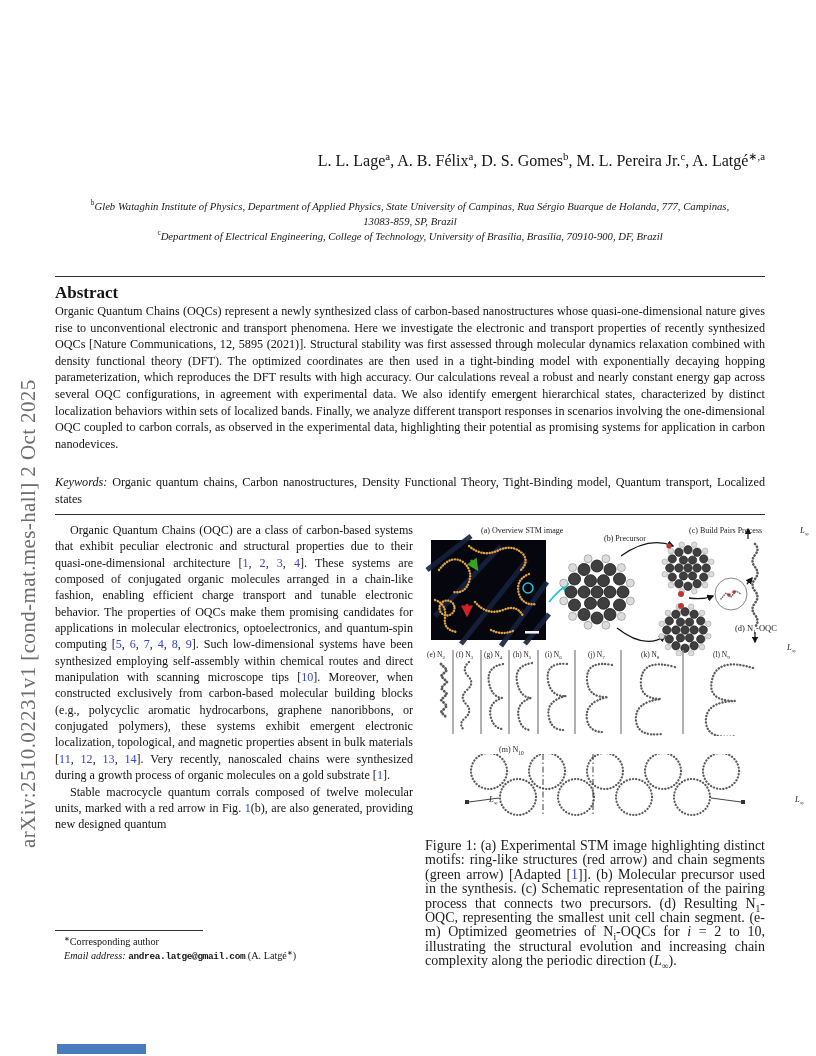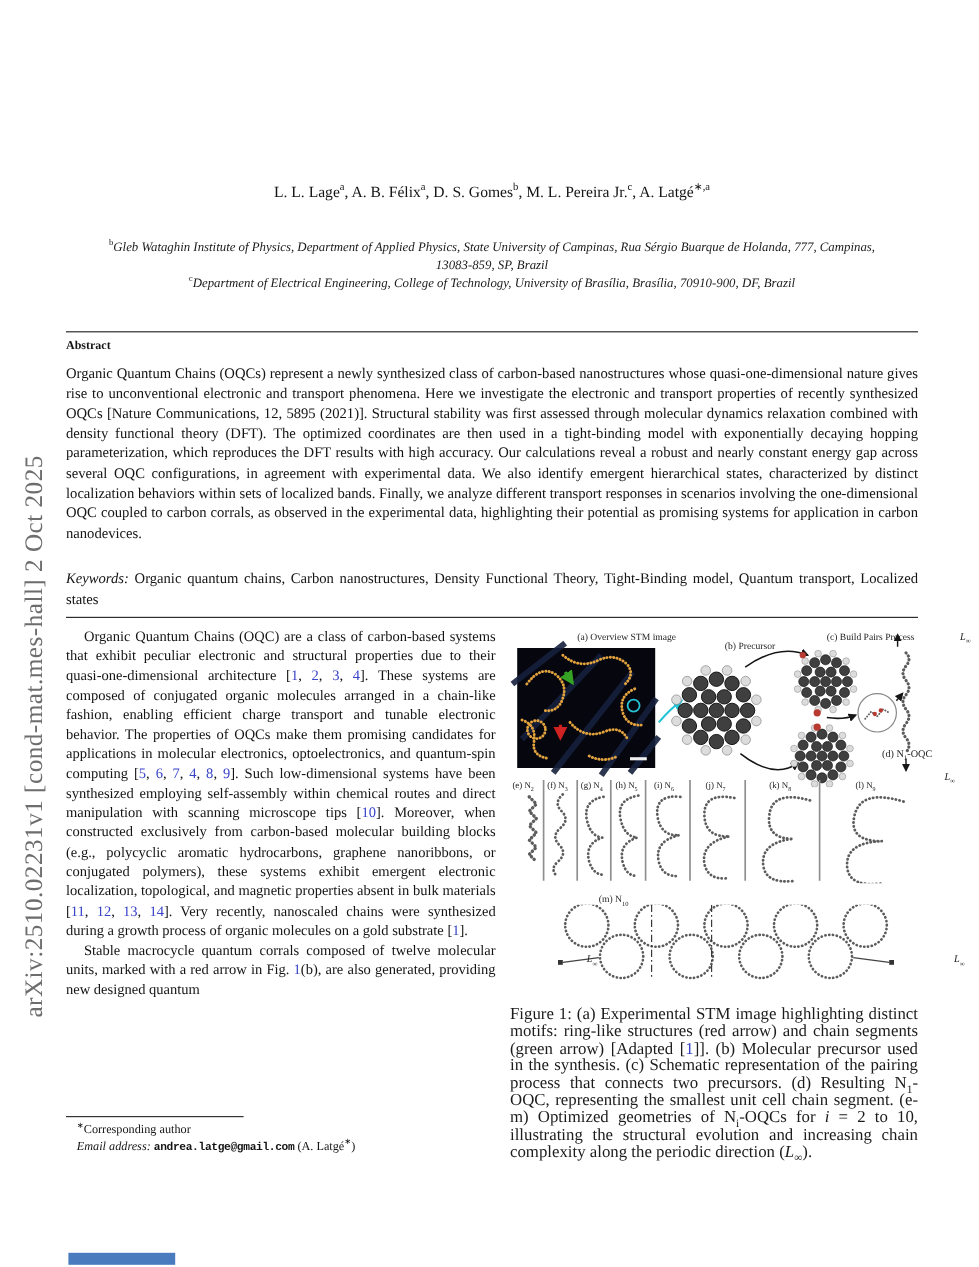--- a/index.html
+++ b/index.html
@@ -5,33 +5,33 @@
   html,body{margin:0;padding:0;background:#e9e9e9;}
   .page{position:relative;width:816px;height:1056px;background:#ffffff;margin:0 auto;
         font-family:"Liberation Serif",serif;color:#141414;overflow:hidden;}
 
   
   .arxiv-side{position:absolute;left:16px;top:848px;width:624px;
     transform:rotate(-90deg);transform-origin:0 0;
     font-size:21px;color:#6d6d6d;letter-spacing:.4px;white-space:nowrap;}
 
   .title{position:absolute;left:55px;top:106px;width:710px;text-align:center;font-size:19.5px;color:#111;}
-  .authors{position:absolute;left:55px;top:152px;width:710px;text-align:center;font-size:13px;}
+  .authors{position:absolute;left:55px;top:152px;width:710px;text-align:right;font-size:16px;}
   .affil{position:absolute;left:55px;width:710px;text-align:center;font-size:10.7px;line-height:14.6px;color:#1a1a1a;}
   .affil sup{font-size:68%;}
   .affil-a{top:184px;}
   .affil-b{top:199px;}
   .affil-b .wrapbox{display:block;max-width:652px;margin:0 auto;}
   .affil-c{top:229px;}
 
   .rule{position:absolute;left:55px;width:710px;border-top:1px solid #2d2d2d;height:0;}
   .rule1{top:276px;}
   .rule2{top:514px;}
 
-  .abs-head{position:absolute;left:55px;top:283px;font-size:10px;font-weight:bold;}
+  .abs-head{position:absolute;left:55px;top:283px;font-size:17px;font-weight:bold;}
   .abs-text{position:absolute;left:55px;top:303px;width:710px;font-size:12.2px;line-height:16.6px;
             text-align:justify;}
   .keywords{position:absolute;left:55px;top:474px;width:710px;font-size:12.2px;line-height:16.6px;text-align:justify;}
 
   .col-left{position:absolute;left:55px;top:522px;width:358px;}
   .sec-head{font-size:12.9px;font-weight:bold;margin:0 0 13px 0;}
   .body-par{margin:0;font-size:12.1px;line-height:16.35px;text-align:justify;text-indent:15px;}
   .cite{color:#3843c8;}
   sup{font-size:68%;line-height:0;}
   sub{font-size:68%;line-height:0;}

